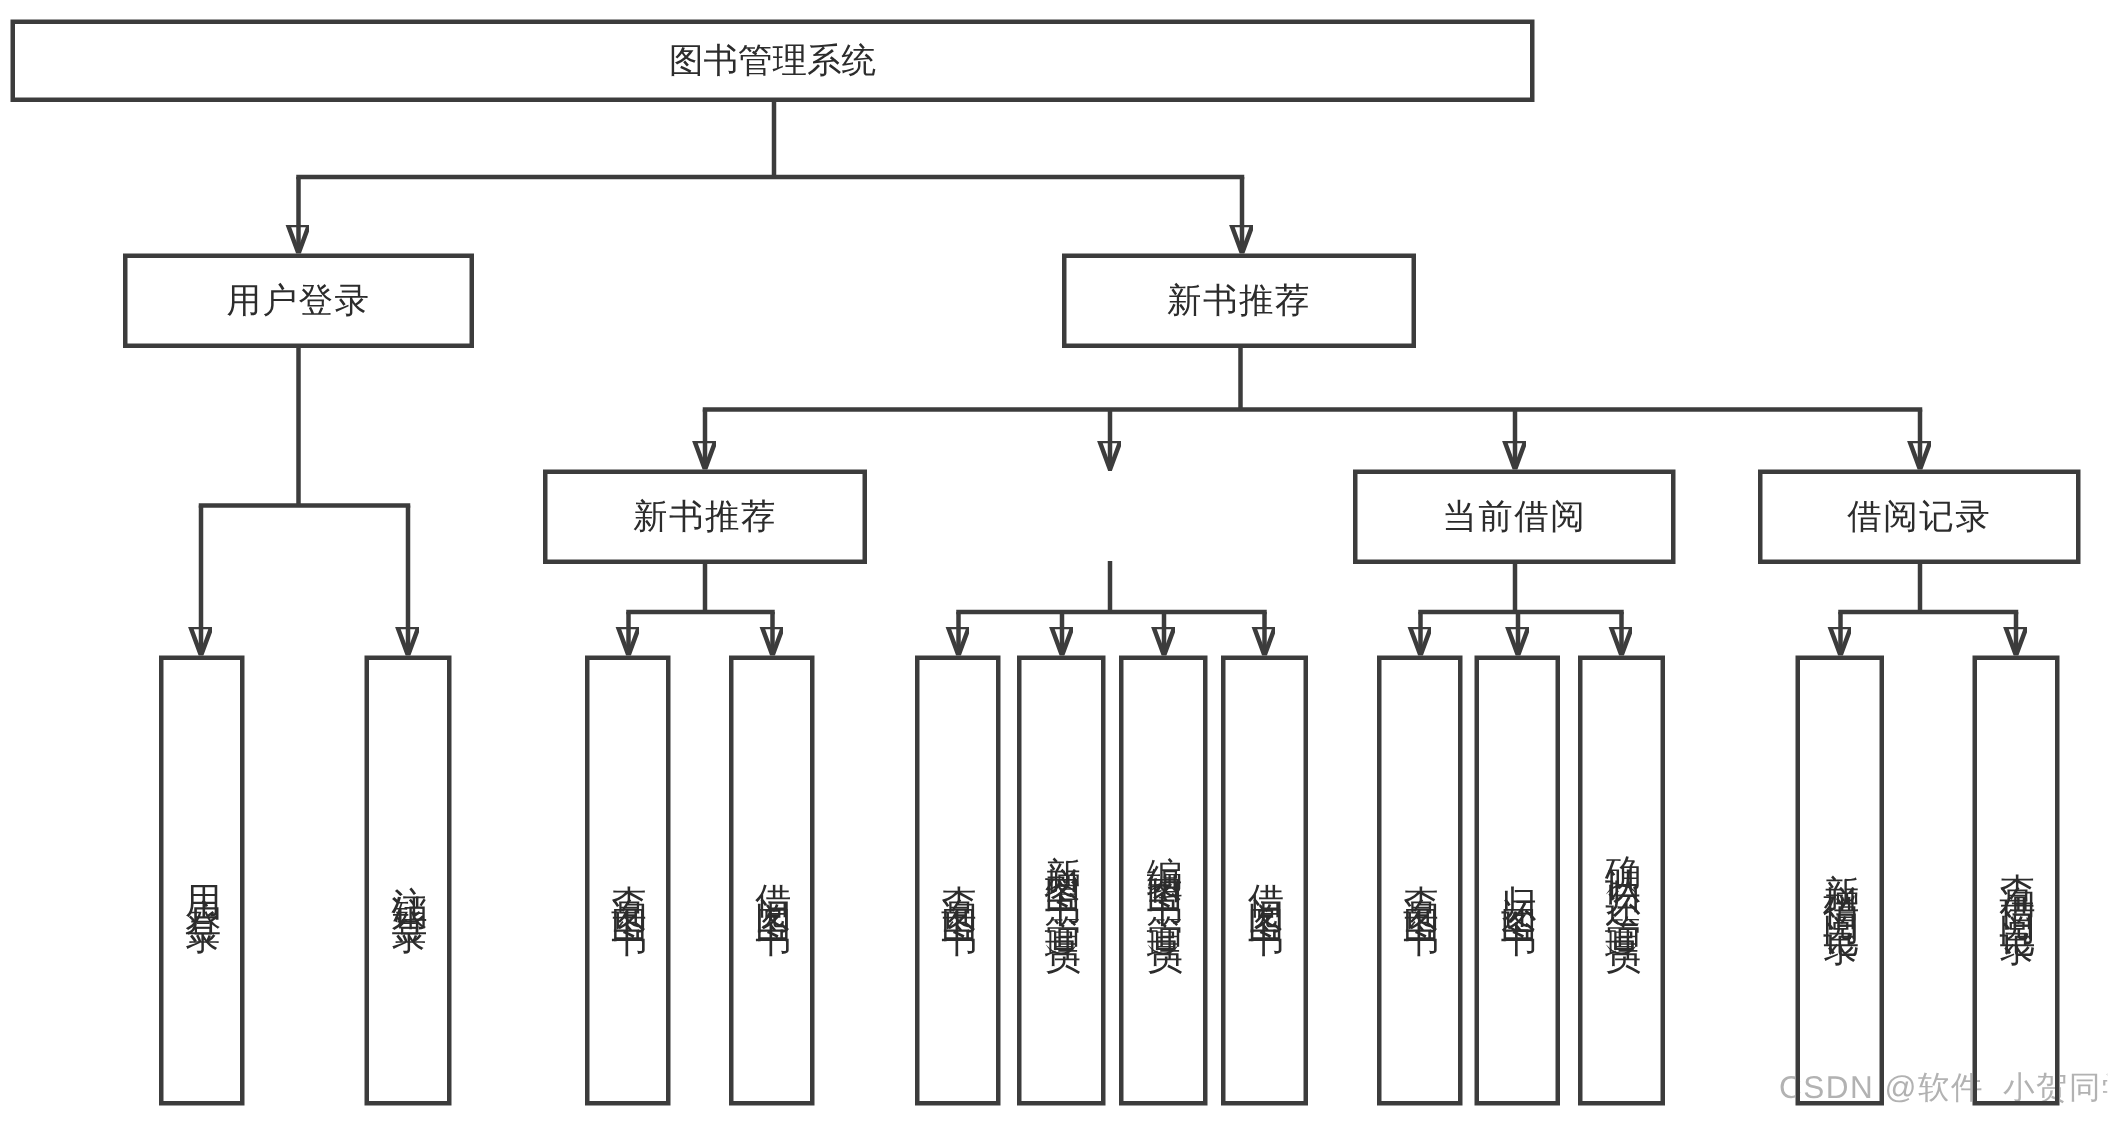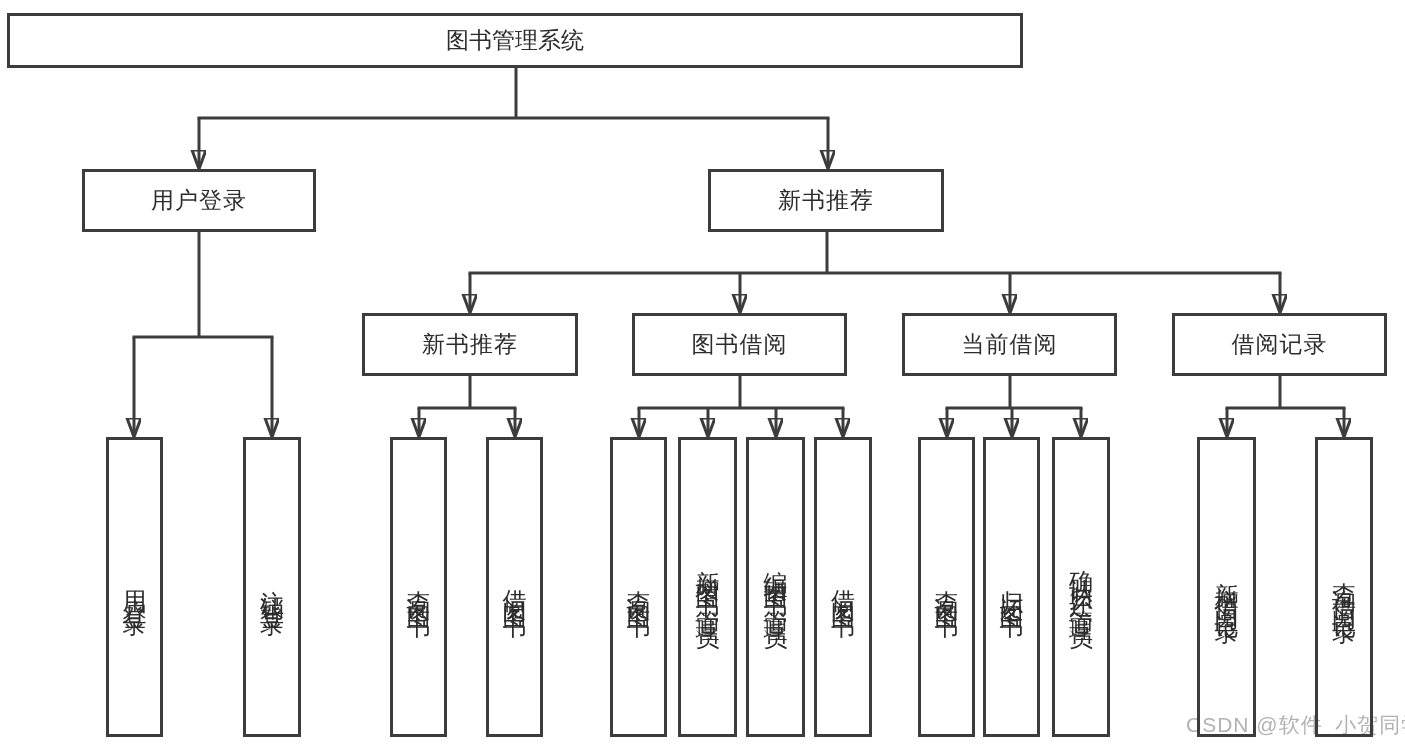--- a/index.html
+++ b/index.html
@@ -127,23 +127,20 @@
   <div class="box hbox" style="left:82px; top:169px; width:234px;">
     <span>用户登录</span>
   </div>
   <div class="box hbox" style="left:708px; top:169px; width:236px;">
     <span>新书推荐</span>
   </div>
 
   <div class="box hbox" style="left:362px; top:313px; width:216px;">
     <span>新书推荐</span>
   </div>
-  <div class="box hbox" style="left:632px; top:313px; width:215px;">
-    <span>图书借阅</span>
-  </div>
   <div class="box hbox" style="left:902px; top:313px; width:215px;">
     <span>当前借阅</span>
   </div>
   <div class="box hbox" style="left:1172px; top:313px; width:215px;">
     <span>借阅记录</span>
   </div>
 
   <div class="box vbox" style="left:106px; width:57px;">
     <span class="vtext">用户登录</span>
   </div>

